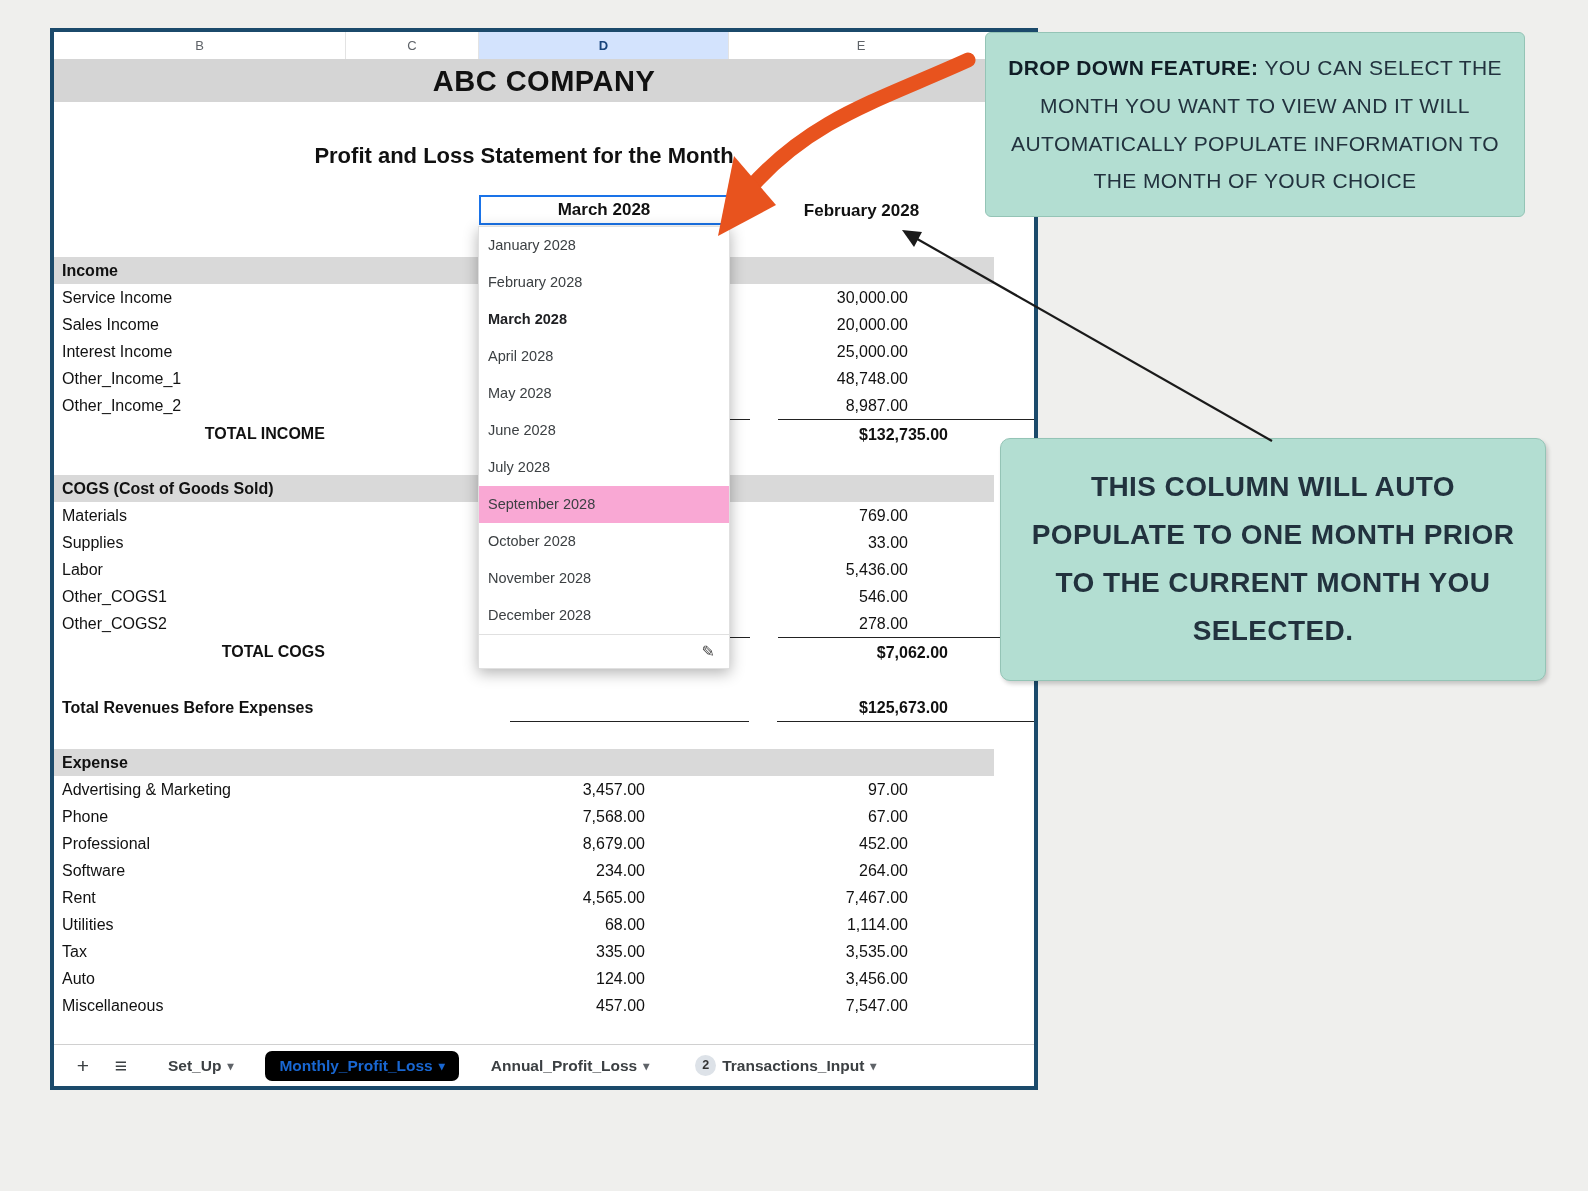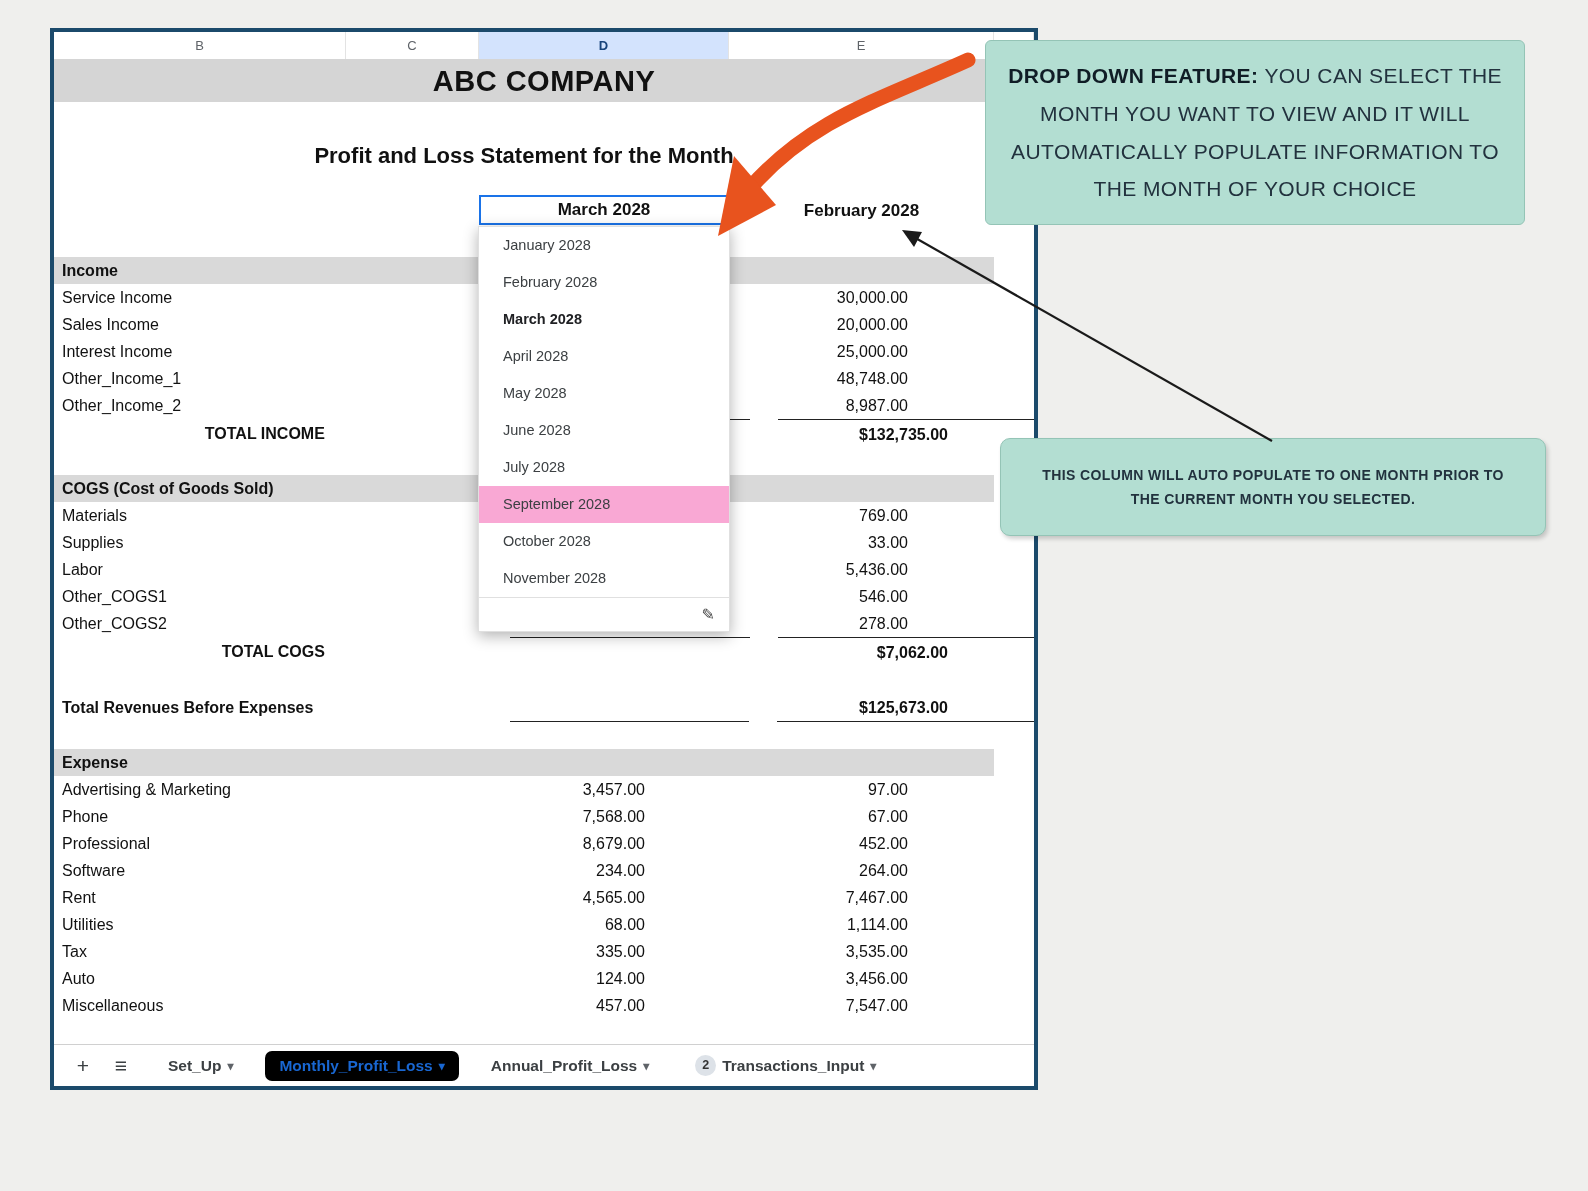--- a/index.html
+++ b/index.html
@@ -70,21 +70,21 @@
     text-align:center; line-height:26px;
     font-size:17px; font-weight:bold; cursor:pointer;
   }
   .dd-list {
     position:absolute; top:34px; left:-1px; width:252px;
     background:#fff; border:1px solid #e0e0e0;
     box-shadow:0 4px 14px rgba(0,0,0,0.30);
     z-index:50;
   }
   .dd-item {
-    height:37px; line-height:37px; padding-left:24px;
+    height:37px; line-height:37px; padding-left:9px;
     font-size:14.5px; color:#3c4043; cursor:pointer; background:#fff;
   }
   .dd-item.selected { font-weight:bold; color:#202124; }
   .dd-item.hovered { background:#f9a8d4; }
   .dd-footer {
     height:34px; line-height:34px; border-top:1px solid #e0e0e0;
     text-align:right; padding-right:14px; font-size:16px; color:#444;
     background:#fff;
   }
 
@@ -114,29 +114,29 @@
   }
 
   
   .callout {
     position:absolute; background:#b3ded2;
     border:1px solid #94c4b6;
     text-align:center; color:#22323e;
     letter-spacing:0.4px; z-index:10;
   }
   .callout1 {
-    left:985px; top:40px; width:540px;
+    left:985px; top:32px; width:540px;
     border-radius:6px; padding:16px 22px;
     font-size:21px; line-height:1.8; font-weight:500;
   }
   .callout1 .c-bold { font-weight:bold; color:#101d26; margin-right:6px; }
   .callout2 {
     left:1000px; top:438px; width:546px;
     border-radius:10px; padding:24px 30px;
-    font-size:14px; line-height:1.72; font-weight:bold;
+    font-size:28px; line-height:1.72; font-weight:bold;
     box-shadow:2px 3px 4px rgba(0,0,0,0.18);
   }
 
   
   .arrows {
     position:absolute; left:0; top:0; width:1588px; height:1191px;
     pointer-events:none; z-index:60;
   }
 </style>
 </head>
@@ -176,20 +176,21 @@
           <div class="dd-item">January 2028</div>
           <div class="dd-item">February 2028</div>
           <div class="dd-item selected">March 2028</div>
           <div class="dd-item">April 2028</div>
           <div class="dd-item">May 2028</div>
           <div class="dd-item">June 2028</div>
           <div class="dd-item">July 2028</div>
           <div class="dd-item hovered">September 2028</div>
           <div class="dd-item">October 2028</div>
           <div class="dd-item">November 2028</div>
+          <div class="dd-item">December 2028</div>
           <div class="dd-footer">
             <span>✎</span>
           </div>
         </div>
       </div>
       <div class="cE monthhdr">February 2028</div>
       <div class="cF"></div>
     </div>
 
     <div class="gap27"></div>

